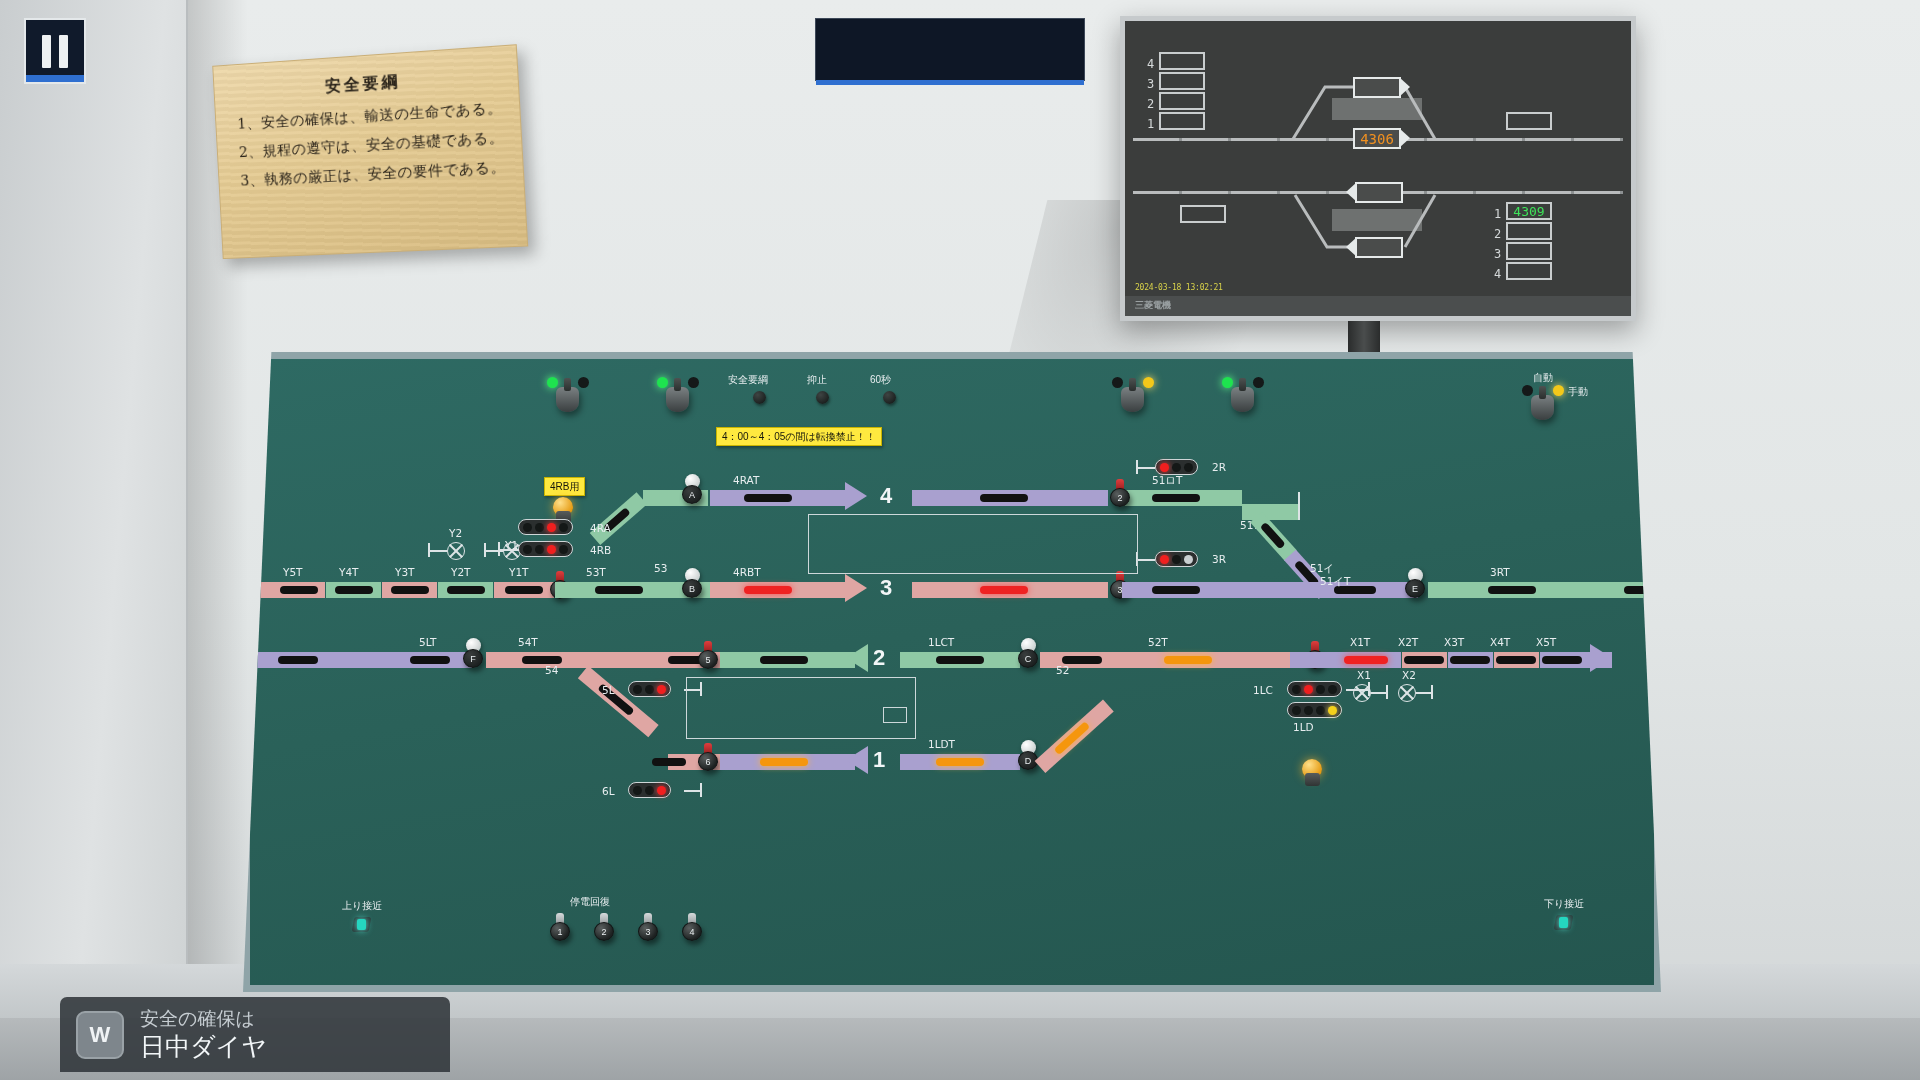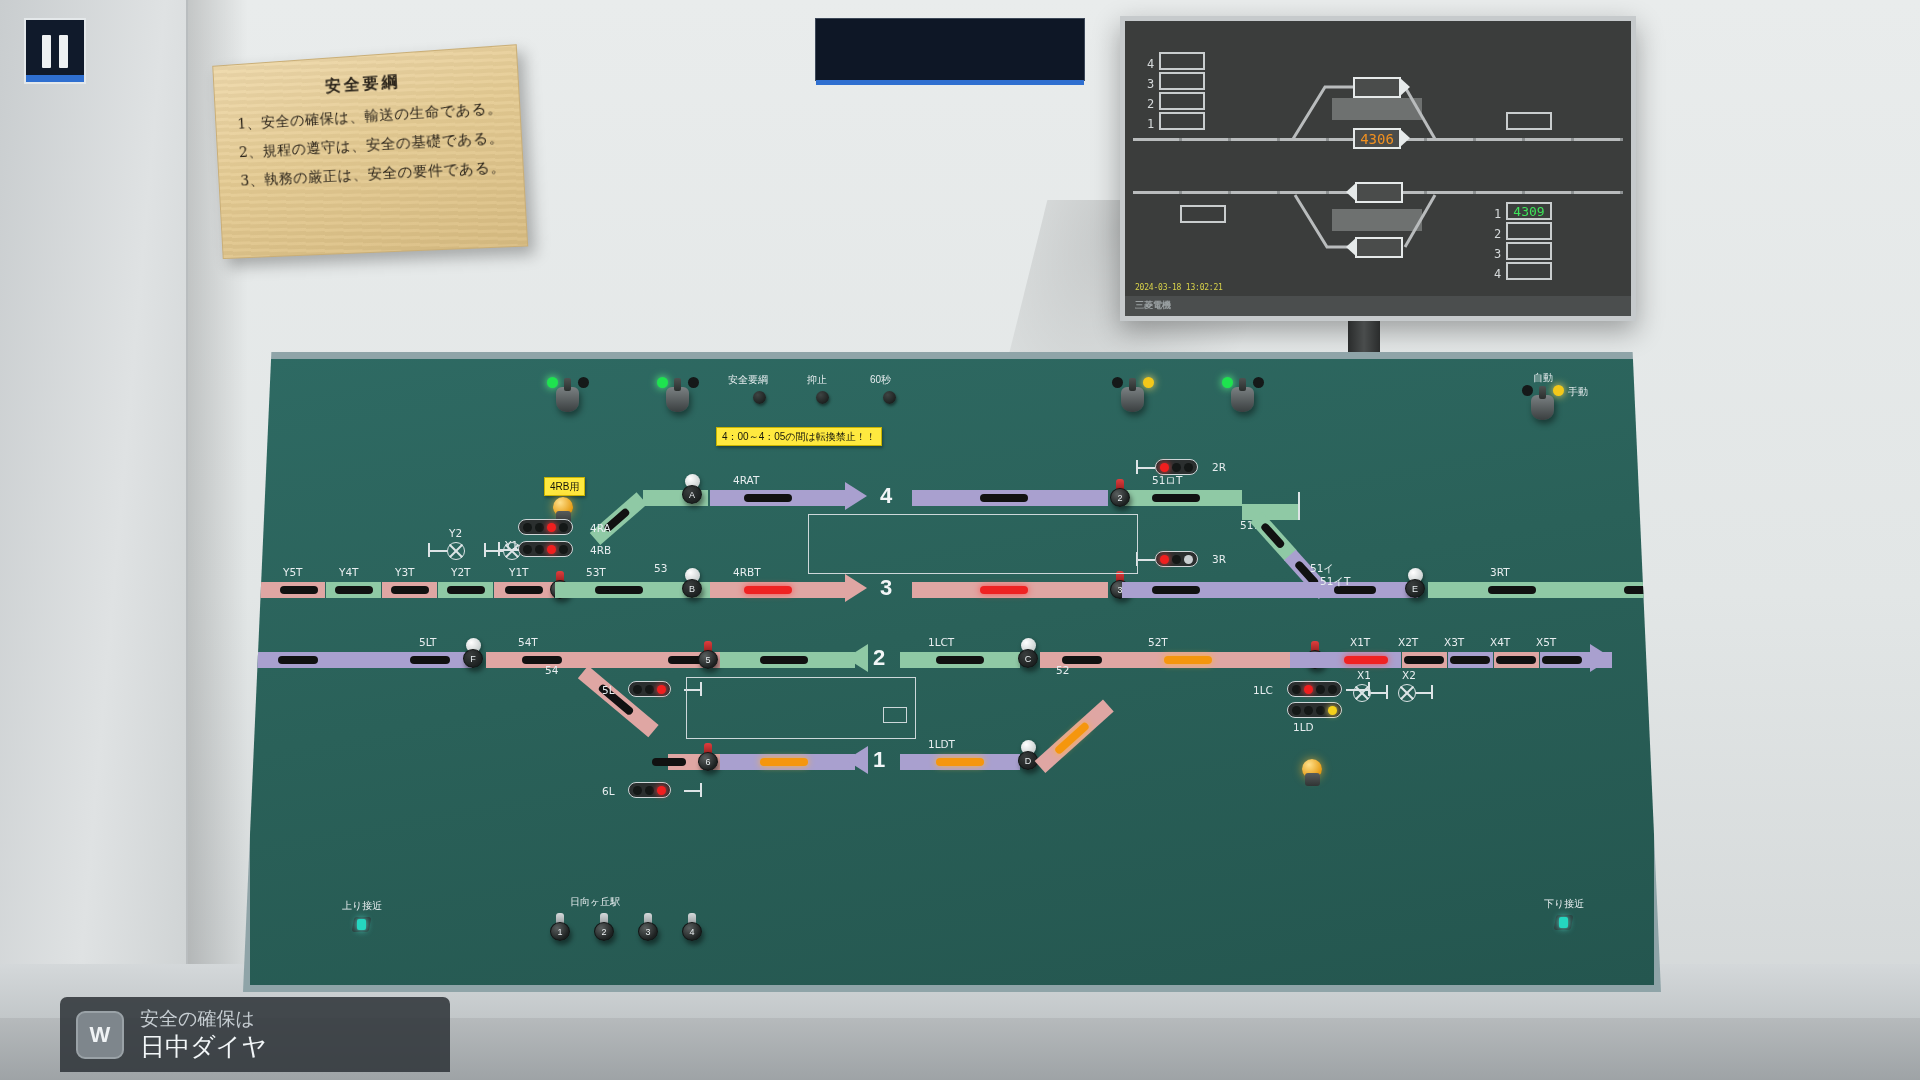--- a/index.html
+++ b/index.html
@@ -708,21 +708,21 @@
         <div class="cap"></div>
         <div class="base"></div>
       </div>
 
       <div class="lbl-jp" style="left:92px; top:540px;">上り接近</div>
       <div class="approach" style="left:103px; top:558px;">
         <div class="case"></div>
         <div class="lit"></div>
       </div>
 
-      <div class="lbl-jp" style="left:320px; top:536px;">日向ヶ丘駅</div>
+      <div class="lbl-jp" style="left:320px; top:536px;">停電回復</div>
       <div class="lever" style="left:300px; top:556px;">
         <div class="stalk"></div>
         <div class="knob">1</div>
       </div>
       <div class="lever" style="left:344px; top:556px;">
         <div class="stalk"></div>
         <div class="knob">2</div>
       </div>
       <div class="lever" style="left:388px; top:556px;">
         <div class="stalk"></div>

